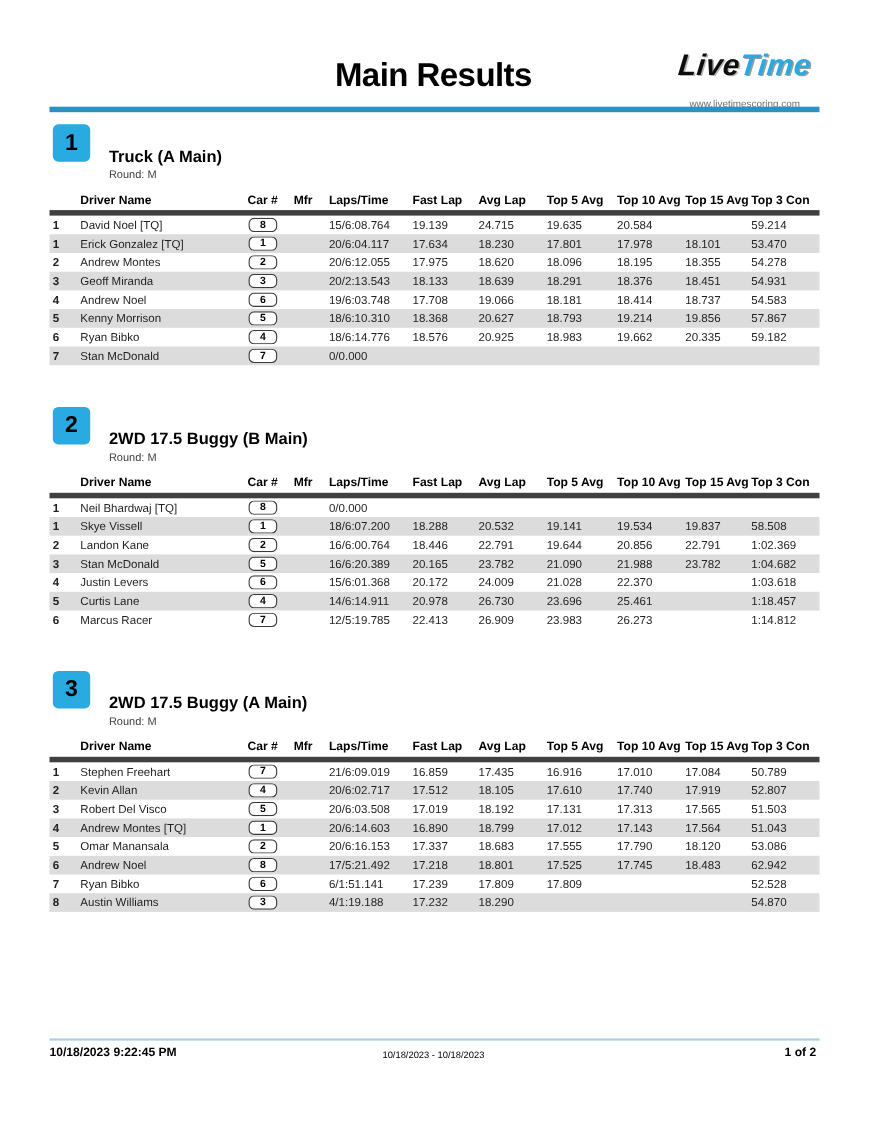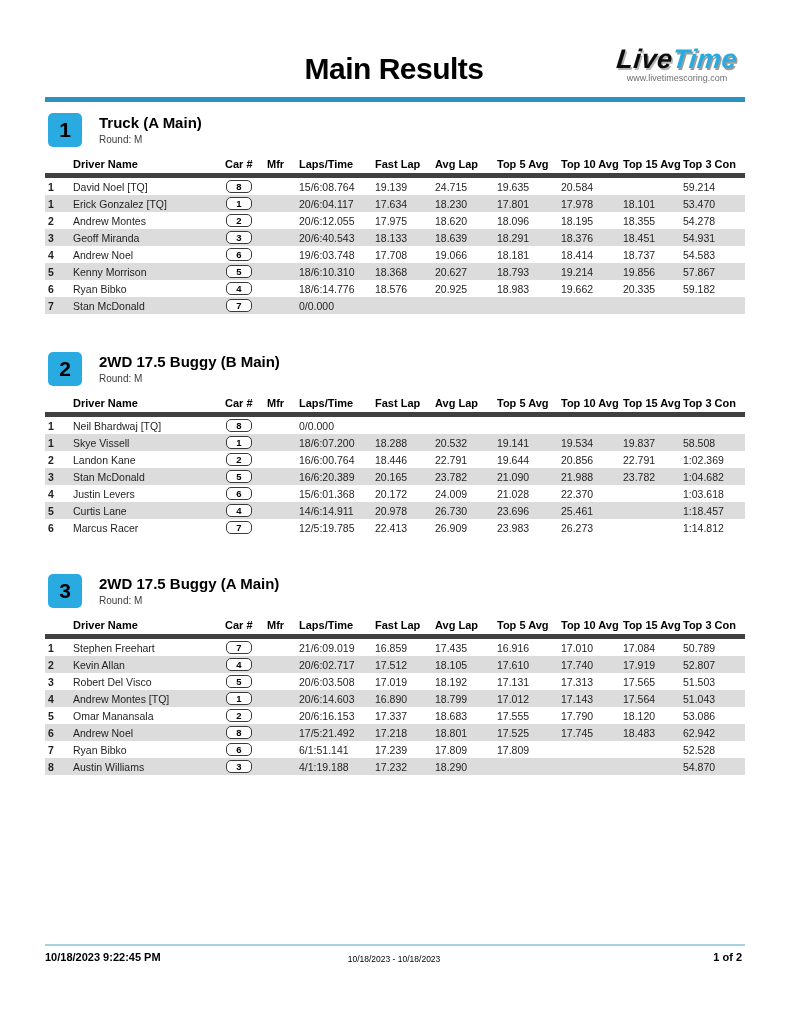--- a/index.html
+++ b/index.html
@@ -32,37 +32,37 @@
     text-align:center;
   }
   .logo-text{
     font-style:italic;font-weight:bold;font-size:27px;
     letter-spacing:0.5px;line-height:1;
     transform:skewX(-6deg);
     white-space:nowrap;
   }
   .logo-live{color:#0d0d0d;text-shadow:1.5px 1.5px 0 #b5b5b5;}
   .logo-time{color:var(--accent);text-shadow:1.5px 1.5px 0 #9c9c9c;}
-  .logo-url{font-size:9px;color:#6e6e6e;margin-top:0;}
+  .logo-url{font-size:9px;color:#6e6e6e;margin-top:16px;}
   .top-rule{
     position:absolute;top:97px;left:45px;width:700px;height:5px;
     background:var(--rule);
   }
   
   .sections{position:absolute;top:113px;left:45px;width:700px;}
   .section{margin-bottom:38px;}
   .sec-head{display:flex;align-items:flex-start;margin-left:3px;margin-bottom:11px;}
   .sec-num{
     width:34px;height:34px;border-radius:5px;
     background:var(--accent);
     color:#000;font-size:21px;font-weight:bold;
     display:flex;align-items:center;justify-content:center;
     flex:0 0 auto;
   }
-  .sec-titles{margin-left:17px;padding-top:1px;}
+  .sec-titles{margin-left:17px;padding-top:1px;margin-top:20px;}
   .sec-title{font-size:15px;font-weight:bold;color:#000;line-height:1.2;}
   .sec-round{font-size:10px;color:#3c3c3c;margin-top:2px;}
   
   .thead,.trow{
     display:grid;
     grid-template-columns:28px 152px 42px 32px 76px 60px 62px 64px 62px 60px 62px;
     width:700px;
   }
   .thead{
     border-bottom:5px solid #404040;
@@ -175,21 +175,21 @@
           <div class="c">18.096</div>
           <div class="c">18.195</div>
           <div class="c">18.355</div>
           <div class="c">54.278</div>
         </div>
         <div class="trow alt">
           <div class="c pos">3</div>
           <div class="c">Geoff Miranda</div>
           <div class="c"><span class="carbadge">3</span></div>
           <div class="c"></div>
-          <div class="c">20/6:40.543</div>
+          <div class="c">20/2:13.543</div>
           <div class="c">18.133</div>
           <div class="c">18.639</div>
           <div class="c">18.291</div>
           <div class="c">18.376</div>
           <div class="c">18.451</div>
           <div class="c">54.931</div>
         </div>
         <div class="trow">
           <div class="c pos">4</div>
           <div class="c">Andrew Noel</div>

